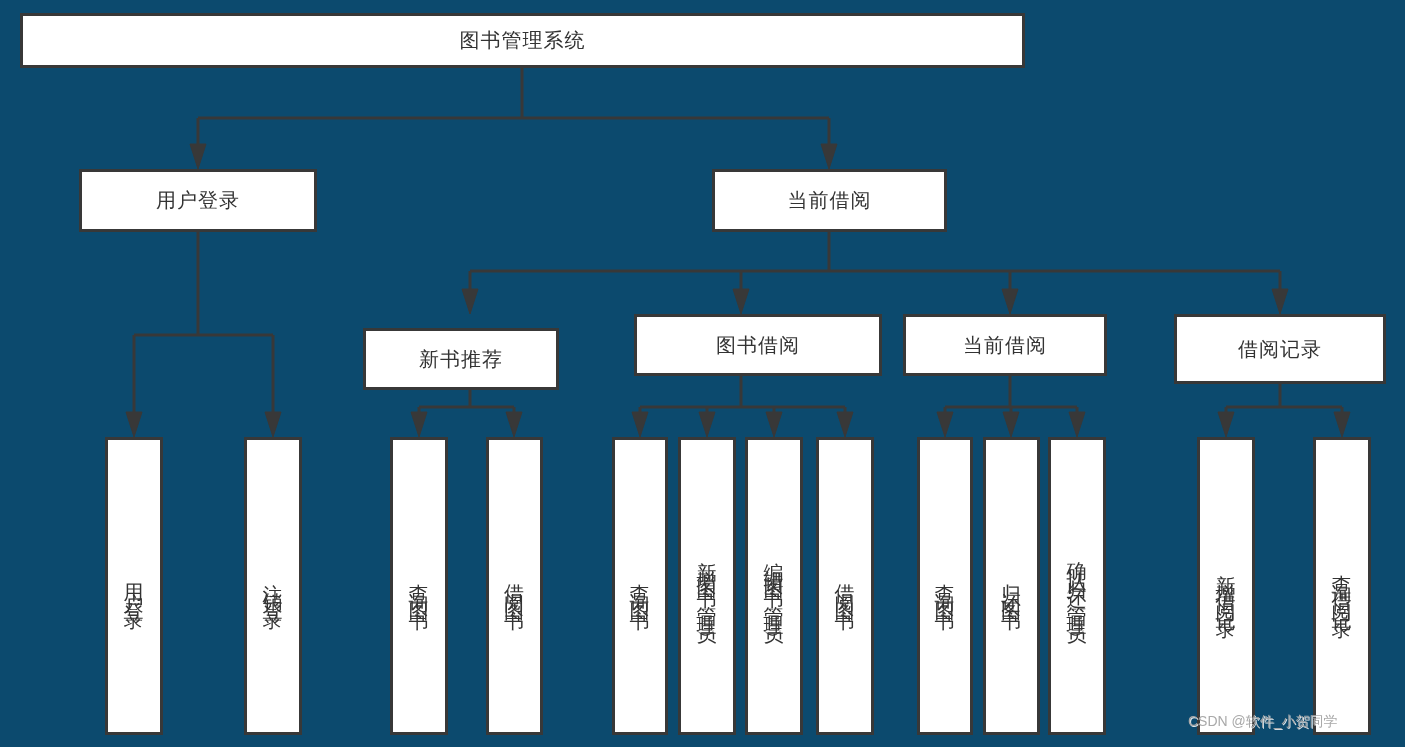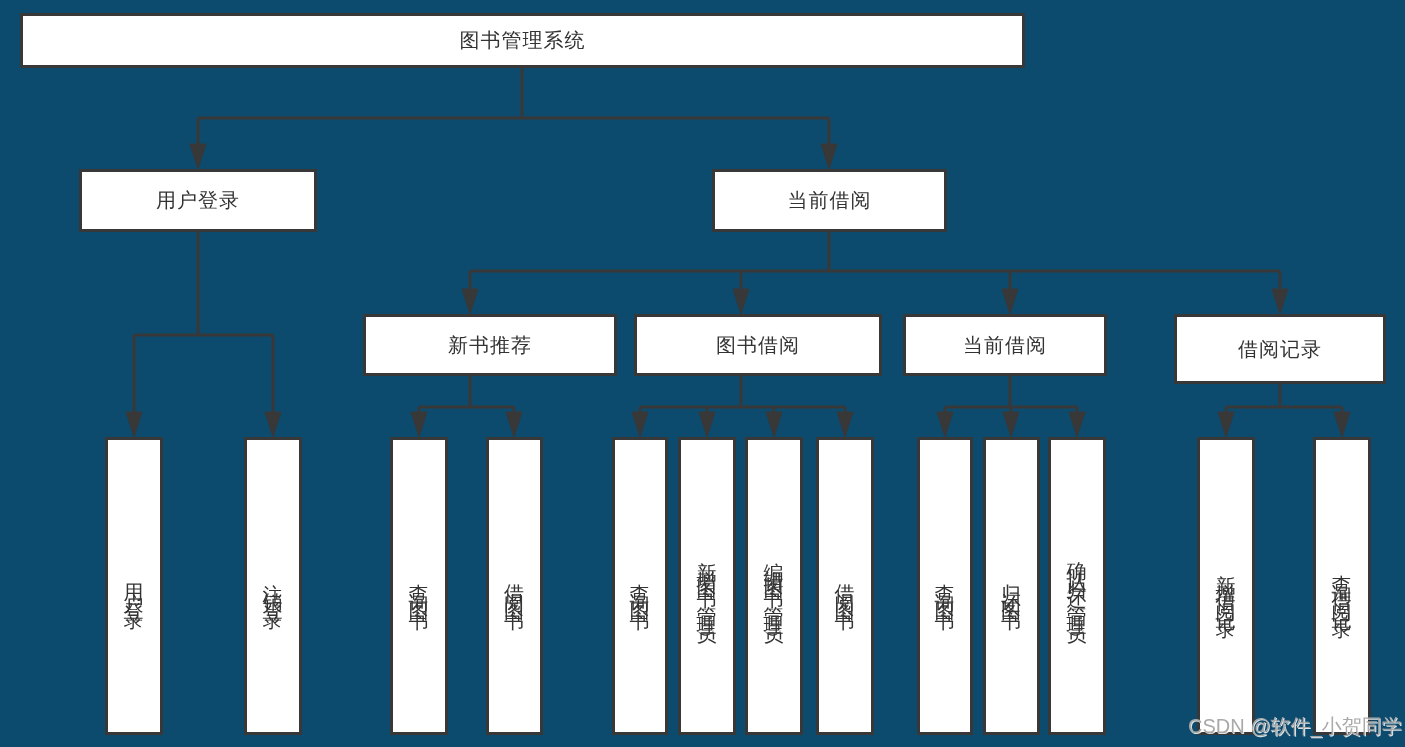--- a/index.html
+++ b/index.html
@@ -8,21 +8,21 @@
   #wires{position:absolute;left:0;top:0;width:1405px;height:747px;}
   #wires path{stroke:#383838;stroke-width:3;fill:none;}
   #wires polygon{fill:#383838;stroke:#383838;}
   .hbox{position:absolute;box-sizing:border-box;background:#ffffff;border:3px solid #383838;
         display:flex;align-items:center;justify-content:center;}
   .hbox .lbl{font-size:20px;letter-spacing:1px;color:#333333;white-space:nowrap;}
   .vbox{position:absolute;box-sizing:border-box;background:#ffffff;border:3px solid #383838;
         top:437px;height:298px;display:flex;align-items:center;justify-content:center;}
   .vbox .lbl{writing-mode:vertical-rl;text-orientation:mixed;font-size:20px;
              letter-spacing:9px;color:#333333;line-height:1;}
-  .watermark{position:absolute;left:1188px;top:713px;font-size:20px;color:#a9a9a9;
+  .watermark{position:absolute;left:1188px;top:713px;font-size:14px;color:#a9a9a9;
              white-space:nowrap;text-shadow:1px 1px 0 rgba(255,255,255,0.85);}
 </style>
 </head>
 <body>
 
 <div id="canvas">
 
   <svg id="wires" viewBox="0 0 1405 747" xmlns="http://www.w3.org/2000/svg">
     <g>
       <path d="M522 68 V118 M198 118 H829 M198 118 V146 M829 118 V146"></path>
@@ -70,21 +70,21 @@
     <span class="lbl">图书管理系统</span>
   </div>
 
   <div class="hbox" style="left:79px;top:169px;width:238px;height:63px">
     <span class="lbl">用户登录</span>
   </div>
   <div class="hbox" style="left:712px;top:169px;width:235px;height:63px">
     <span class="lbl">当前借阅</span>
   </div>
 
-  <div class="hbox" style="left:363px;top:314px;width:254px;height:62px">
+  <div class="hbox" style="left:363px;top:328px;width:196px;height:62px">
     <span class="lbl">新书推荐</span>
   </div>
   <div class="hbox" style="left:634px;top:314px;width:248px;height:62px">
     <span class="lbl">图书借阅</span>
   </div>
   <div class="hbox" style="left:903px;top:314px;width:204px;height:62px">
     <span class="lbl">当前借阅</span>
   </div>
   <div class="hbox" style="left:1174px;top:314px;width:212px;height:70px">
     <span class="lbl">借阅记录</span>

